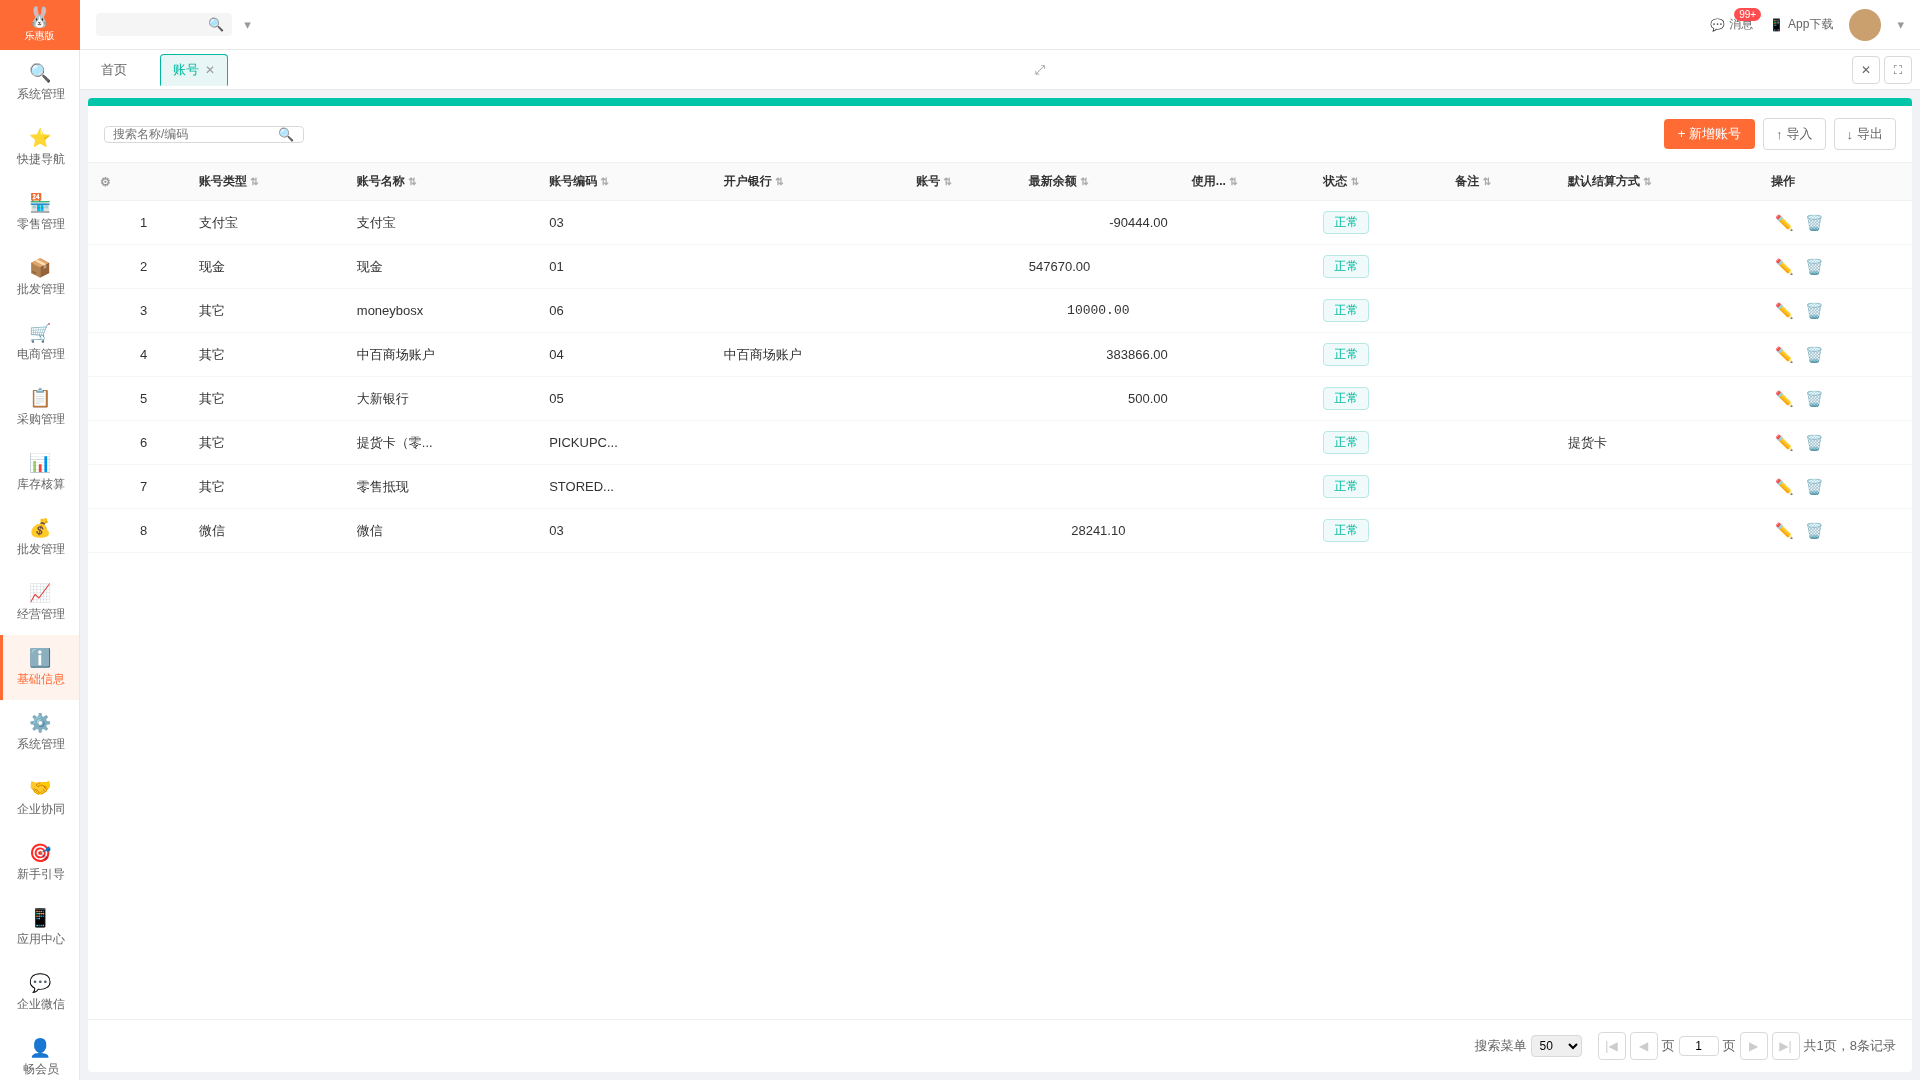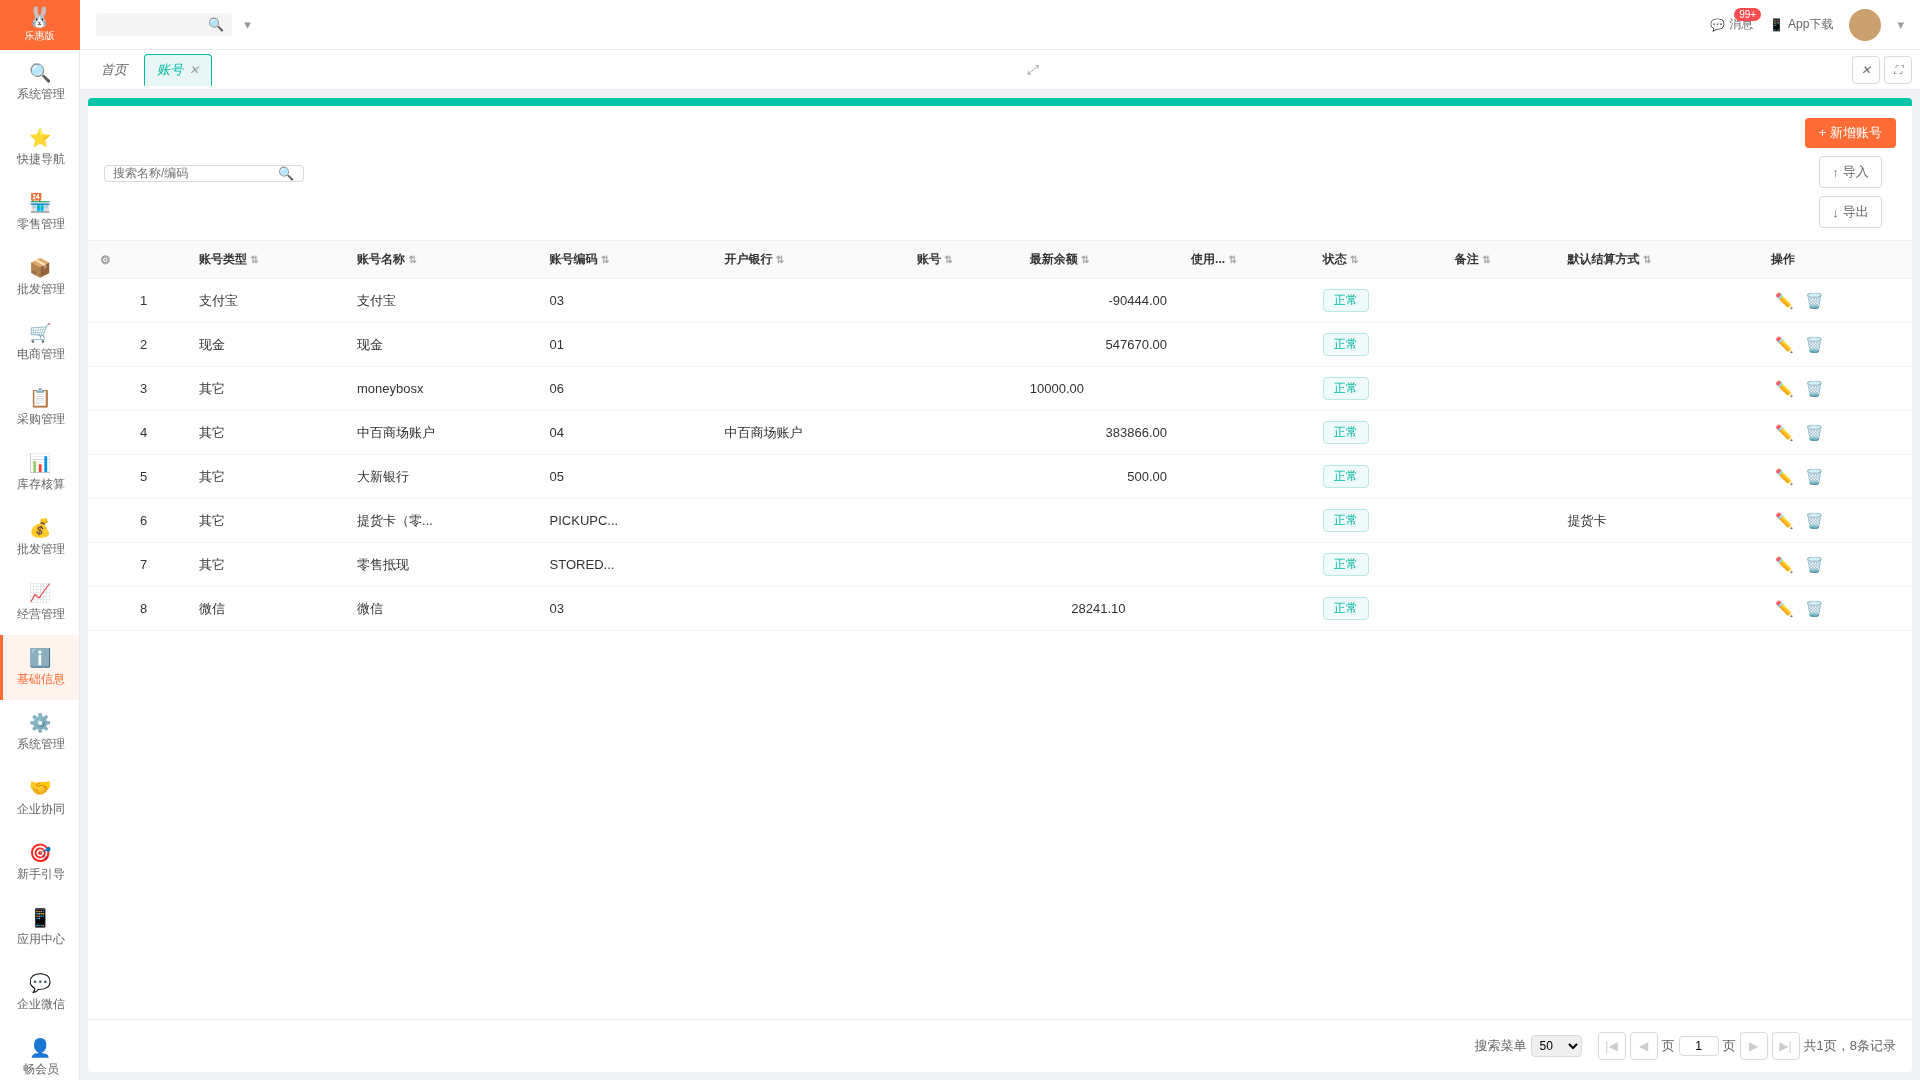--- a/index.html
+++ b/index.html
@@ -132,22 +132,21 @@
     }
 
     
     .tabs-bar {
       height: 40px;
       background: #fff;
       display: flex;
       align-items: center;
       border-bottom: 1px solid #e8e8e8;
       padding: 0 8px;
-      gap: 4px;
-      font-style: italic;
+      gap: 20px;
     }
     .tab {
       height: 32px;
       padding: 0 12px;
       border-radius: 4px 4px 0 0;
       display: flex;
       align-items: center;
       gap: 6px;
       font-size: 13px;
       cursor: pointer;
@@ -208,21 +207,20 @@
       border: none;
       outline: none;
       font-size: 12px;
       width: 100%;
       color: #999;
     }
     .toolbar-right {
       display: flex;
       align-items: center;
       gap: 8px;
-      flex-direction: column;
     }
     .btn-primary {
       background: #ff6b35;
       color: #fff;
       border: none;
       border-radius: 4px;
       padding: 6px 14px;
       cursor: pointer;
       font-size: 13px;
       display: flex;
@@ -528,39 +526,39 @@
     </td>
   </tr>
             <tr>
     <td></td>
     <td>2</td>
     <td>现金</td>
     <td>现金</td>
     <td>01</td>
     <td></td>
     <td></td>
-    <td style="text-align:right;">547670.00</td>
+    <td style="text-align:left;">547670.00</td>
     <td></td>
     <td><span class="status-badge">正常</span></td>
     <td></td>
     <td></td>
     <td>
       <button class="action-btn" title="编辑">✏️</button>
       <button class="action-btn" title="删除">🗑️</button>
     </td>
   </tr>
             <tr>
     <td></td>
     <td>3</td>
     <td>其它</td>
     <td>moneybosx</td>
     <td>06</td>
     <td></td>
     <td></td>
-    <td style="text-align:left;">10000.00</td>
+    <td style="text-align:center;font-family:Liberation Mono, monospace;">10000.00</td>
     <td></td>
     <td><span class="status-badge">正常</span></td>
     <td></td>
     <td></td>
     <td>
       <button class="action-btn" title="编辑">✏️</button>
       <button class="action-btn" title="删除">🗑️</button>
     </td>
   </tr>
             <tr>

